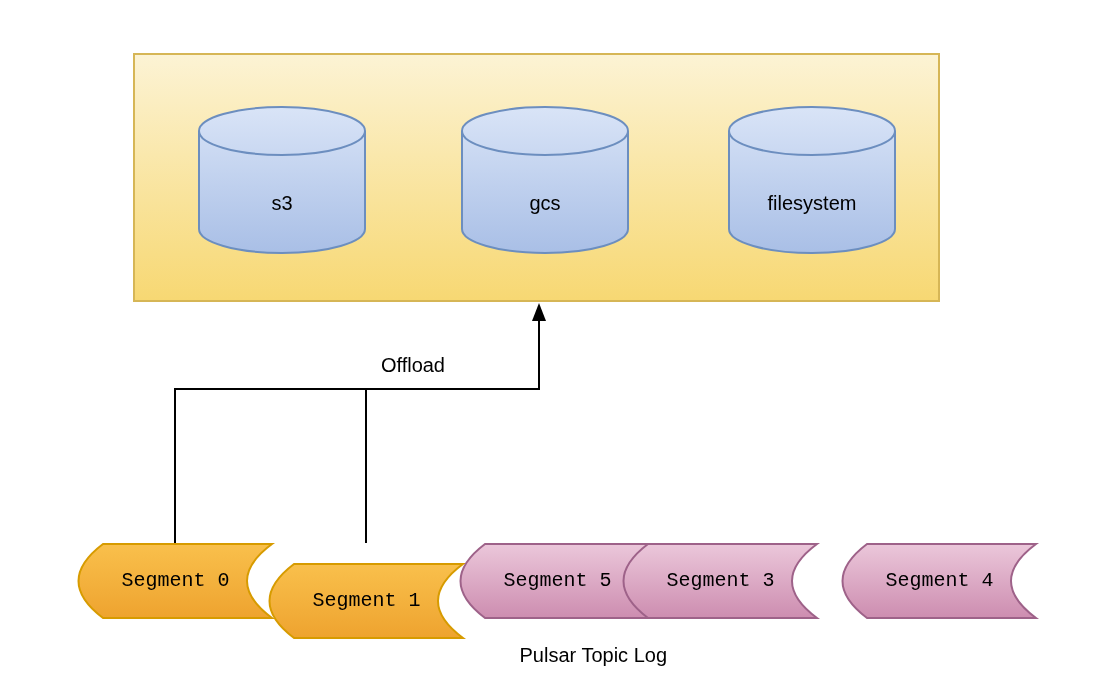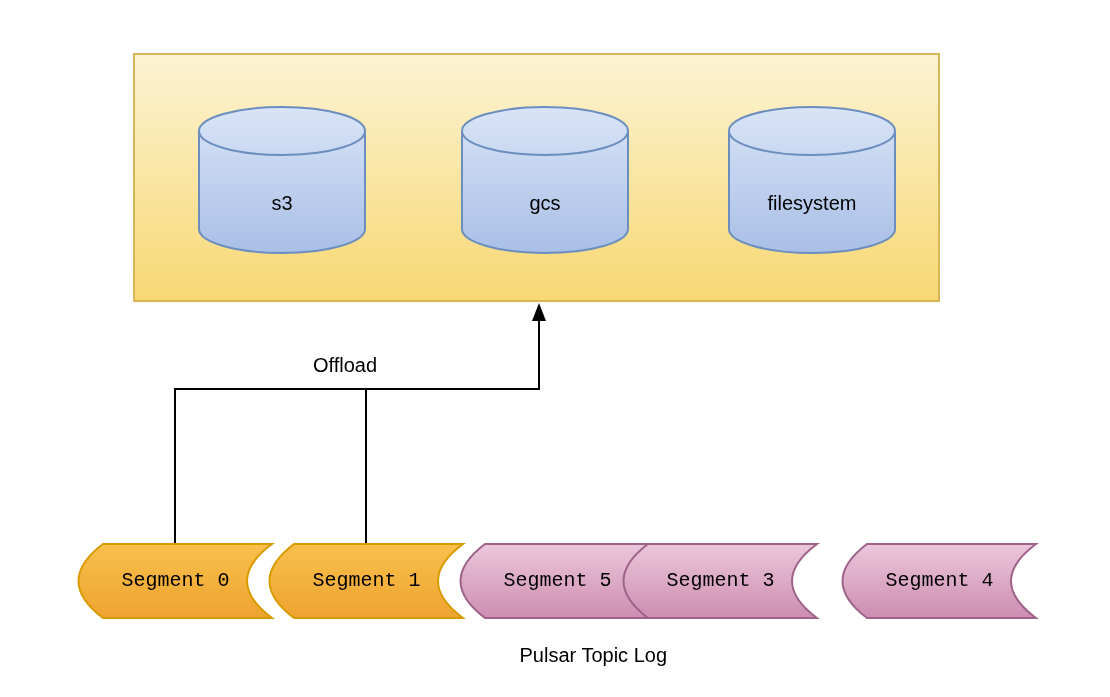--- a/index.html
+++ b/index.html
@@ -47,42 +47,42 @@
     position: absolute;
     left: 0; top: 0;
     width: 1110px; height: 697px;
     pointer-events: none;
   }
 
   .offload-label {
     position: absolute;
     left: 245px; top: 354px;
     width: 200px;
-    text-align: center;
+    text-align: right;
     font-size: 20px;
   }
 
   
   .segment {
     position: absolute;
     top: 543px;
     width: 195px; height: 76px;
   }
   .segment svg { display: block; width: 195px; height: 76px; overflow: visible; }
   .segment .seg-label {
     position: absolute;
     left: 0; right: 0;
     top: 23px;
     height: 30px; line-height: 30px;
     text-align: center;
     font-size: 20px;
     font-family: Liberation Mono, monospace;
   }
   .seg-0 { left: 78px;  }
-  .seg-1 { left: 269px; }
+  .seg-1 { left: 269px; margin-top: 20px; }
   .seg-2 { left: 460px; }
   .seg-3 { left: 623px; }
   .seg-4 { left: 842px; }
 
   .caption {
     position: absolute;
     left: 367px; top: 644px;
     width: 300px;
     text-align: right;
     font-size: 20px;

